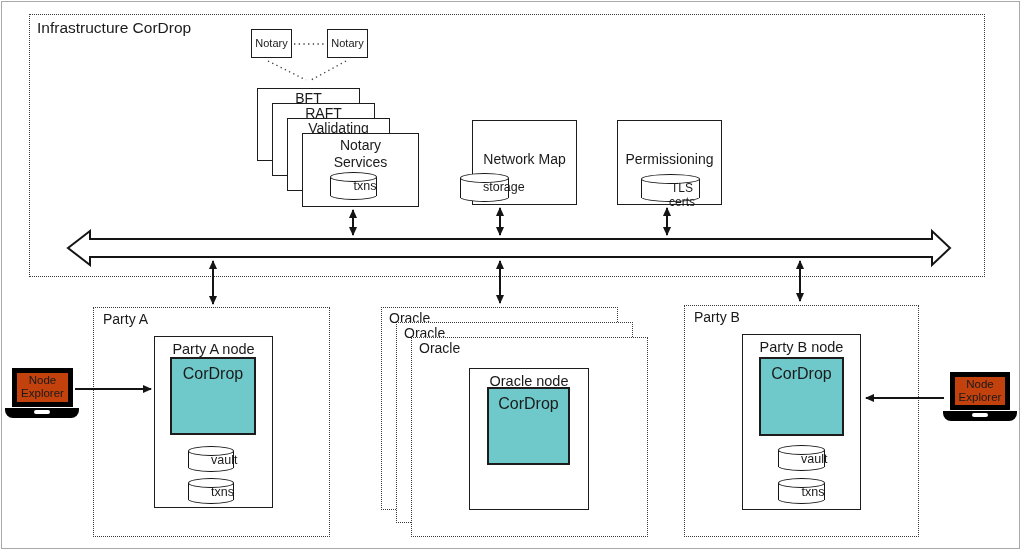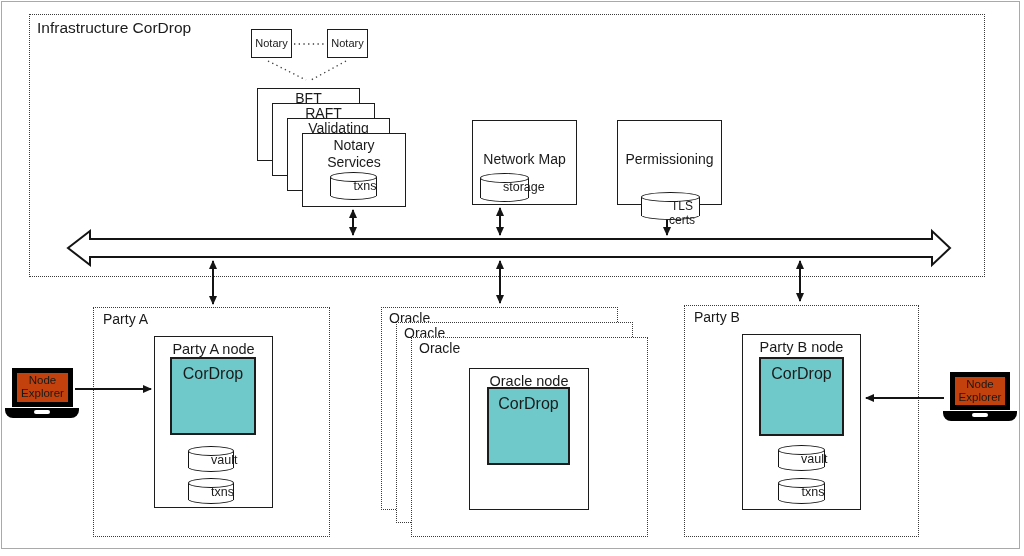--- a/index.html
+++ b/index.html
@@ -62,44 +62,44 @@
 
   <div class="abs solid-box" style="left:257px;top:88px;width:103px;height:73px;">
     <span class="stack-title">BFT</span>
   </div>
   <div class="abs solid-box" style="left:272px;top:103px;width:103px;height:73px;">
     <span class="stack-title">RAFT</span>
   </div>
   <div class="abs solid-box" style="left:287px;top:118px;width:103px;height:73px;">
     <span class="stack-title">Validating</span>
   </div>
-  <div class="abs solid-box" style="left:302px;top:133px;width:104px;height:74px;">
+  <div class="abs solid-box" style="left:302px;top:133px;width:117px;height:74px;">
     <span class="ns-title">Notary Services</span>
   </div>
   <div class="abs cyl" style="left:330px;top:172px;width:47px;height:28px;">
     <i class="cb"></i>
       <i class="cm"></i>
       <i class="ct"></i>
     <span class="cl">txns</span>
   </div>
 
   <div class="abs solid-box" style="left:472px;top:120px;width:105px;height:85px;">
     <span class="svc-title">Network Map</span>
   </div>
-  <div class="abs cyl" style="left:480px;top:173px;width:49px;height:29px;">
+  <div class="abs cyl" style="left:460px;top:173px;width:49px;height:29px;">
     <i class="cb"></i>
       <i class="cm"></i>
       <i class="ct"></i>
     <span class="cl">storage</span>
   </div>
 
   <div class="abs solid-box" style="left:617px;top:120px;width:105px;height:85px;">
     <span class="svc-title">Permissioning</span>
   </div>
-  <div class="abs cyl" style="left:641px;top:192px;width:59px;height:28px;">
+  <div class="abs cyl" style="left:641px;top:174px;width:59px;height:28px;">
     <i class="cb"></i>
       <i class="cm"></i>
       <i class="ct"></i>
     <span class="cl" style="font-size:12px;">TLS certs</span>
   </div>
 
   <div class="abs amqp-label" style="left:542px;top:248px;">AMQP 1.0/TLS</div>
 
   <div class="abs dotted-box" style="left:93px;top:307px;width:237px;height:230px;">
     <span class="label group-title" style="padding:3px 0 0 9px;">Party A</span>

